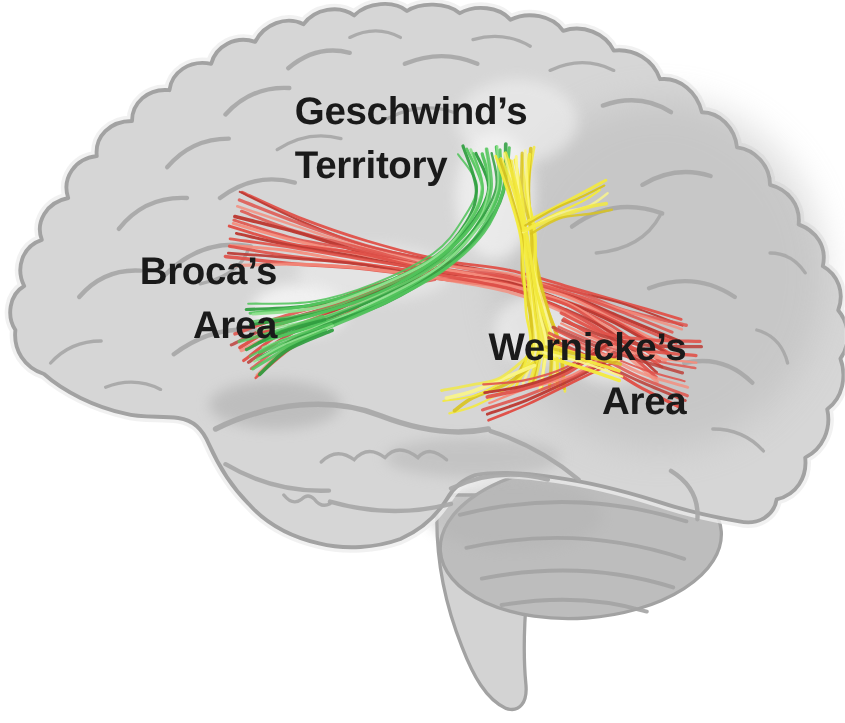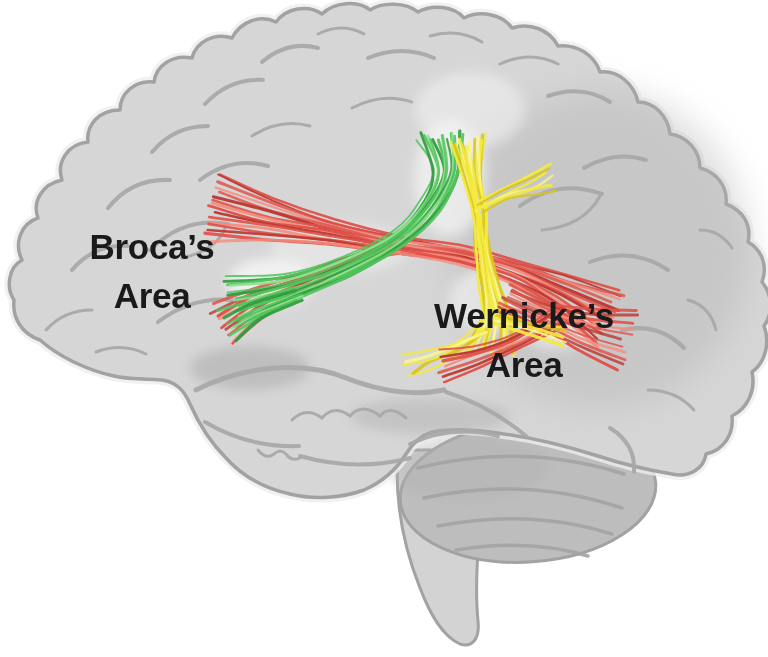--- a/index.html
+++ b/index.html
@@ -16,21 +16,21 @@
   .sulci path{fill:none;stroke:var(--sulci);stroke-width:4;stroke-linecap:round;opacity:.95;}
   .sulci path.thin{stroke-width:3;}
   .sulci path.deep{stroke-width:5;}
   .soft{filter:blur(6px);}
   .softer{filter:blur(16px);}
   .hl{fill:var(--highlight);}
   .shade{fill:#b2b2b2;}
   .label{position:absolute;color:var(--label_text);font-weight:bold;
          font-size:35px;line-height:49px;letter-spacing:-0.3px;
          white-space:pre-line;z-index:5;}
-  .label.center{text-align:center;}
+  .label.center{text-align:right;}
 </style>
 </head>
 <body style="background: rgb(255, 255, 255);">
 
 <div id="stage">
   <svg width="768" height="657" viewBox="0 0 768 657">
 
     <path class="stem" d="M 398 450 C 394 502, 404 548, 420 588 C 430 614, 442 636, 460 644
          C 472 648, 480 639, 478 621 C 475 590, 477 545, 483 505
          C 486 483, 489 465, 491 450 Z"></path>
@@ -227,17 +227,19 @@
           <path d="M 550.4 310.0 C 544.5 314.0, 527.1 327.8, 514.6 333.8 C 502.1 339.8, 488.0 343.3, 475.4 346.0 C 462.9 348.6, 445.4 348.9, 439.4 349.5" fill="none" stroke="#e0524a" stroke-width="2.08" stroke-linecap="round" opacity="0.90"></path>
           <path d="M 502.3 314.1 C 507.8 315.7, 524.8 322.0, 534.9 324.2 C 544.9 326.4, 557.9 326.9, 562.5 327.4" fill="none" stroke="#f3ea3e" stroke-width="2.86" stroke-linecap="round" opacity="0.88"></path>
           <path d="M 496.5 315.5 C 502.7 317.0, 522.3 321.8, 533.6 324.4 C 544.8 327.0, 559.0 330.0, 564.0 331.1" fill="none" stroke="#d9c41f" stroke-width="3.02" stroke-linecap="round" opacity="0.83"></path>
           <path d="M 495.5 318.6 C 501.6 320.2, 521.2 324.7, 532.4 327.8 C 543.6 330.8, 557.7 335.6, 562.8 337.2" fill="none" stroke="#f3ea3e" stroke-width="3.12" stroke-linecap="round" opacity="0.92"></path>
           <path d="M 494.6 320.3 C 501.2 322.0, 522.1 327.3, 534.0 331.0 C 545.8 334.6, 560.3 340.4, 565.6 342.3" fill="none" stroke="#fbf687" stroke-width="2.09" stroke-linecap="round" opacity="0.94"></path>
           <path d="M 492.5 323.1 C 499.3 325.2, 521.7 331.9, 533.5 335.7 C 545.2 339.5, 558.0 344.2, 563.0 345.9" fill="none" stroke="#f3ea3e" stroke-width="3.14" stroke-linecap="round" opacity="0.96"></path>
         </g>
     </g>
   </svg>
 
+  <div class="label" style="left:268px;top:77px;">Geschwind’s
+Territory</div>
   <div class="label center" style="left:52px;top:222px;width:200px;">Broca’s
 Area</div>
   <div class="label center" style="left:424px;top:259px;width:200px;margin-top:32px;">Wernicke’s
 Area</div>
 </div>
 
 </body></html>

